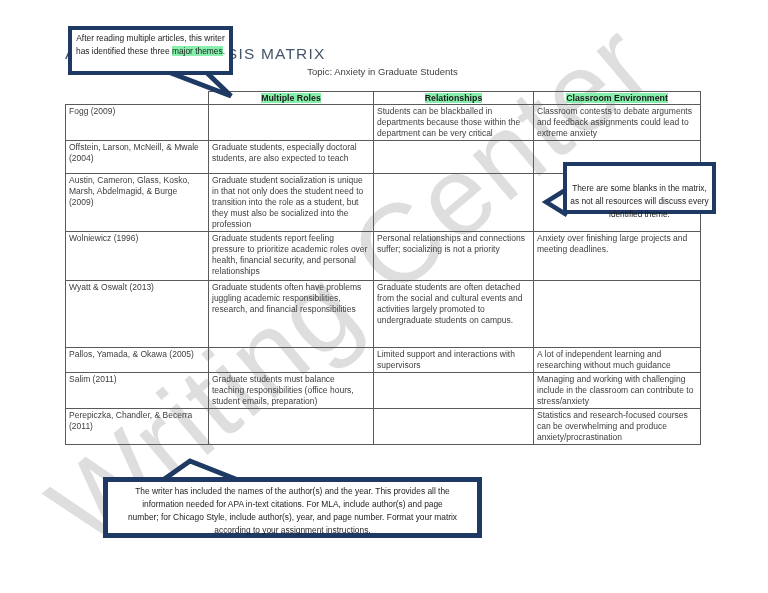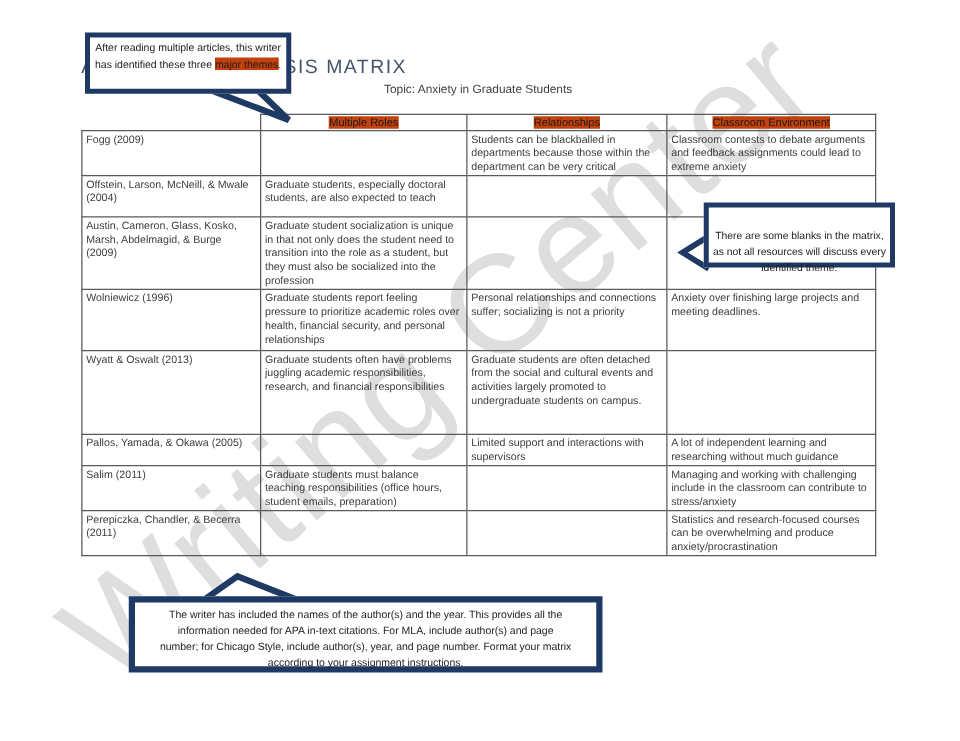--- a/index.html
+++ b/index.html
@@ -30,24 +30,24 @@
     position:absolute; left:65px; top:91px; z-index:2;
     border-collapse:collapse; table-layout:fixed; width:635px;
     font-size:8.5px; color:#3d3d3d;
   }
   table.matrix td {
     border:1px solid #5a5a5a; vertical-align:top;
     padding:1px 4px 1px 3px; line-height:11px; overflow:hidden;
   }
   table.matrix td.blank { border:none; }
   table.matrix td.hdr {
-    text-align:center; font-weight:normal; font-size:8.8px;
+    text-align:center; font-weight:bold; font-size:8.8px;
     padding:0; line-height:12px; color:#1a1a1a;
   }
-  .hl { background:#c2410c; }
+  .hl { background:#86efac; }
   
   svg.tails { position:absolute; left:0; top:0; z-index:3; pointer-events:none; }
   
   .callout {
     position:absolute; z-index:4; background:#ffffff;
     border:4px solid #1e3a64; color:#1c1c1c;
     text-align:center; font-size:8.4px; line-height:13px;
   }
   .callout.top-left  { left:68px;  top:26px;  width:165px; height:49px; padding:2px 3px; }
   .callout.right     { left:563px; top:162px; width:153px; height:52px; padding:16px 3px; font-size:8.3px; }

